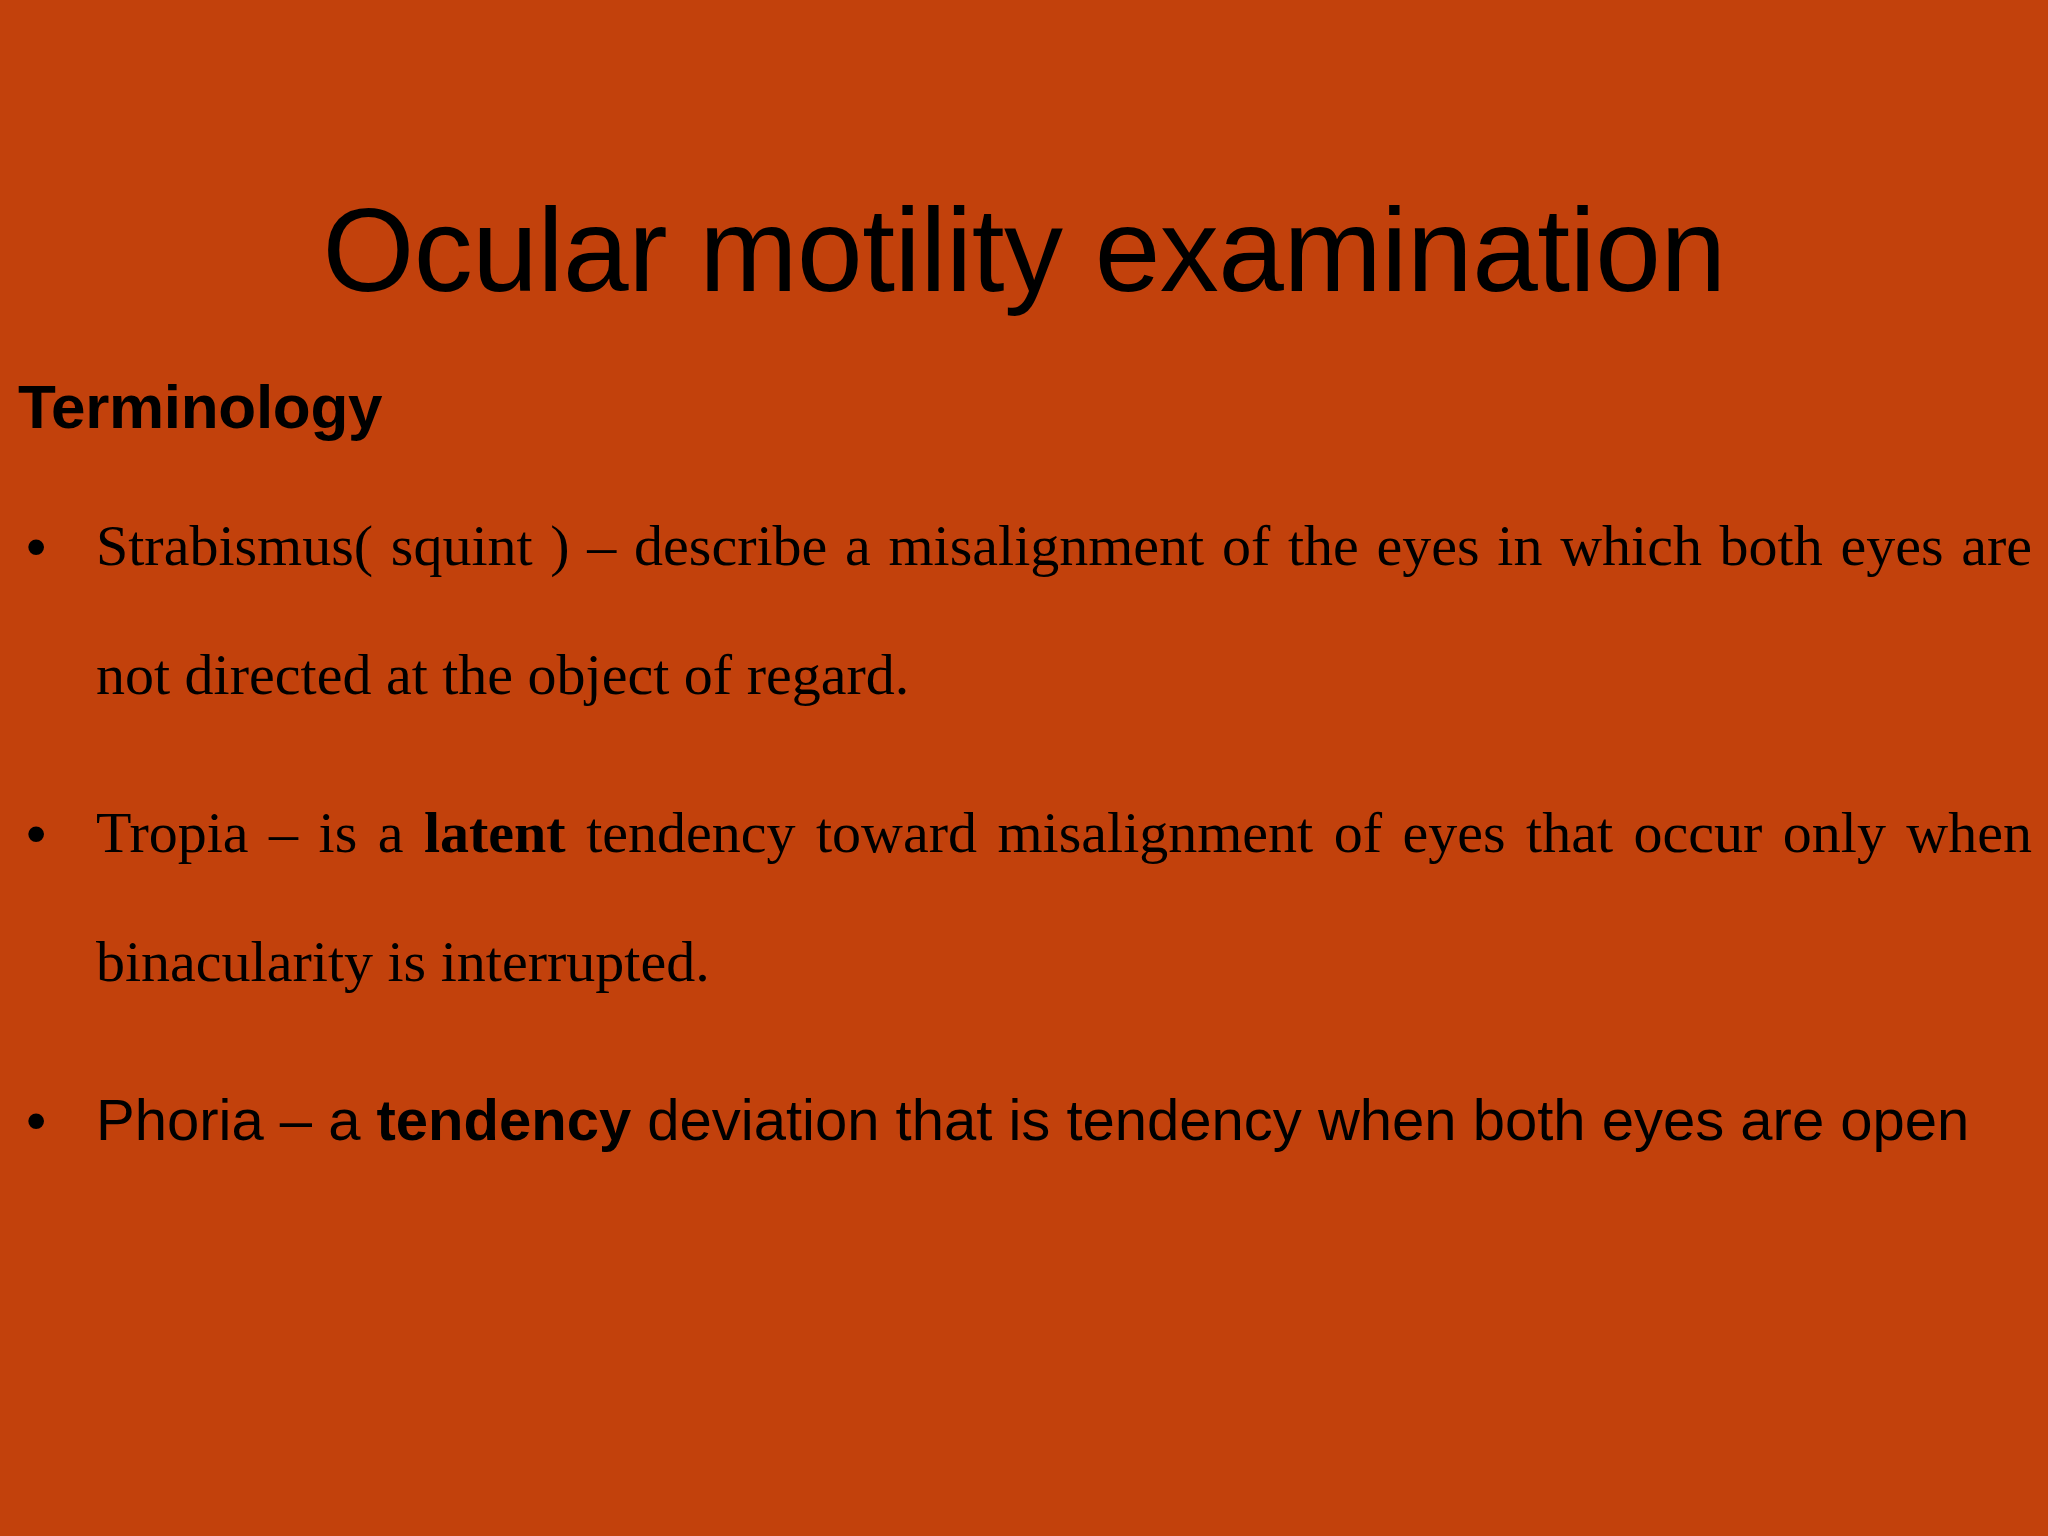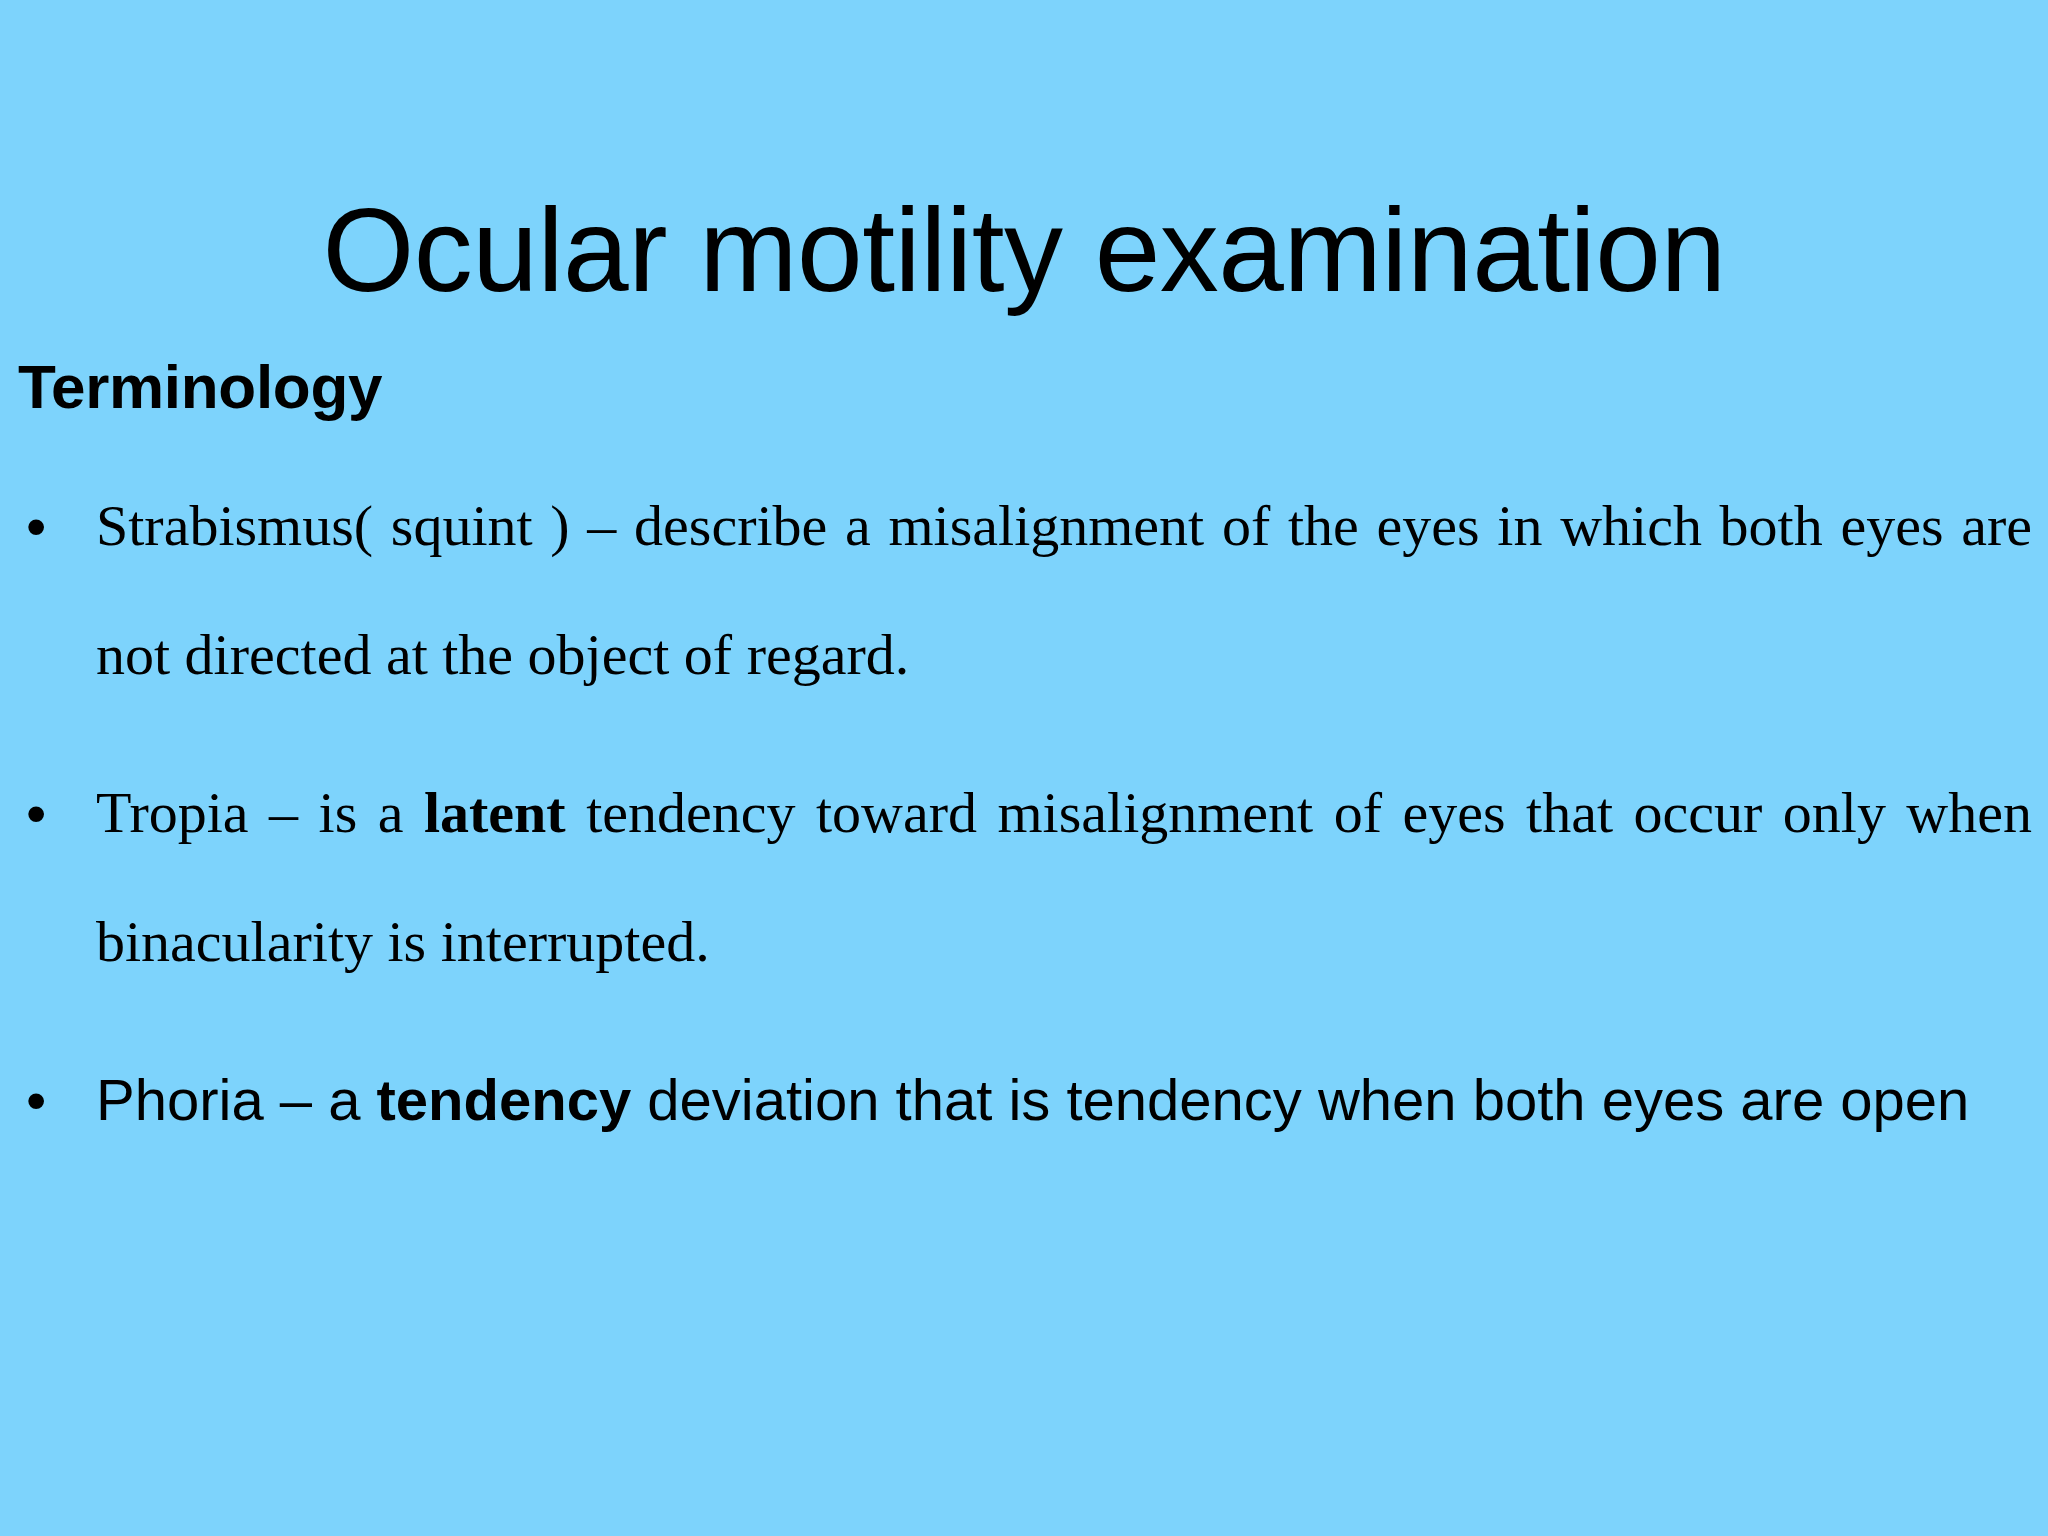--- a/index.html
+++ b/index.html
@@ -14,21 +14,21 @@
     overflow: hidden;
     font-family: "Liberation Sans", sans-serif;
     color: #000000;
     -webkit-font-smoothing: antialiased;
   }
 
   .slide {
     position: relative;
     width: 2048px;
     height: 1536px;
-    background: #7dd3fc;
+    background: #c2410c;
     box-sizing: border-box;
   }
 
   
   .slide-title {
     position: absolute;
     left: 0;
     top: 108px;
     width: 2048px;
     text-align: center;
@@ -36,21 +36,21 @@
     line-height: 1.08;
     font-weight: 400;
     letter-spacing: -0.5px;
     white-space: nowrap;
   }
 
   
   .body-block {
     position: absolute;
     left: 18px;
-    top: 352px;
+    top: 372px;
     width: 2014px;
   }
 
   .section-heading {
     font-size: 62px;
     line-height: 1.12;
     font-weight: 700;
     letter-spacing: -0.3px;
     margin: 0 0 40px 0;
   }

